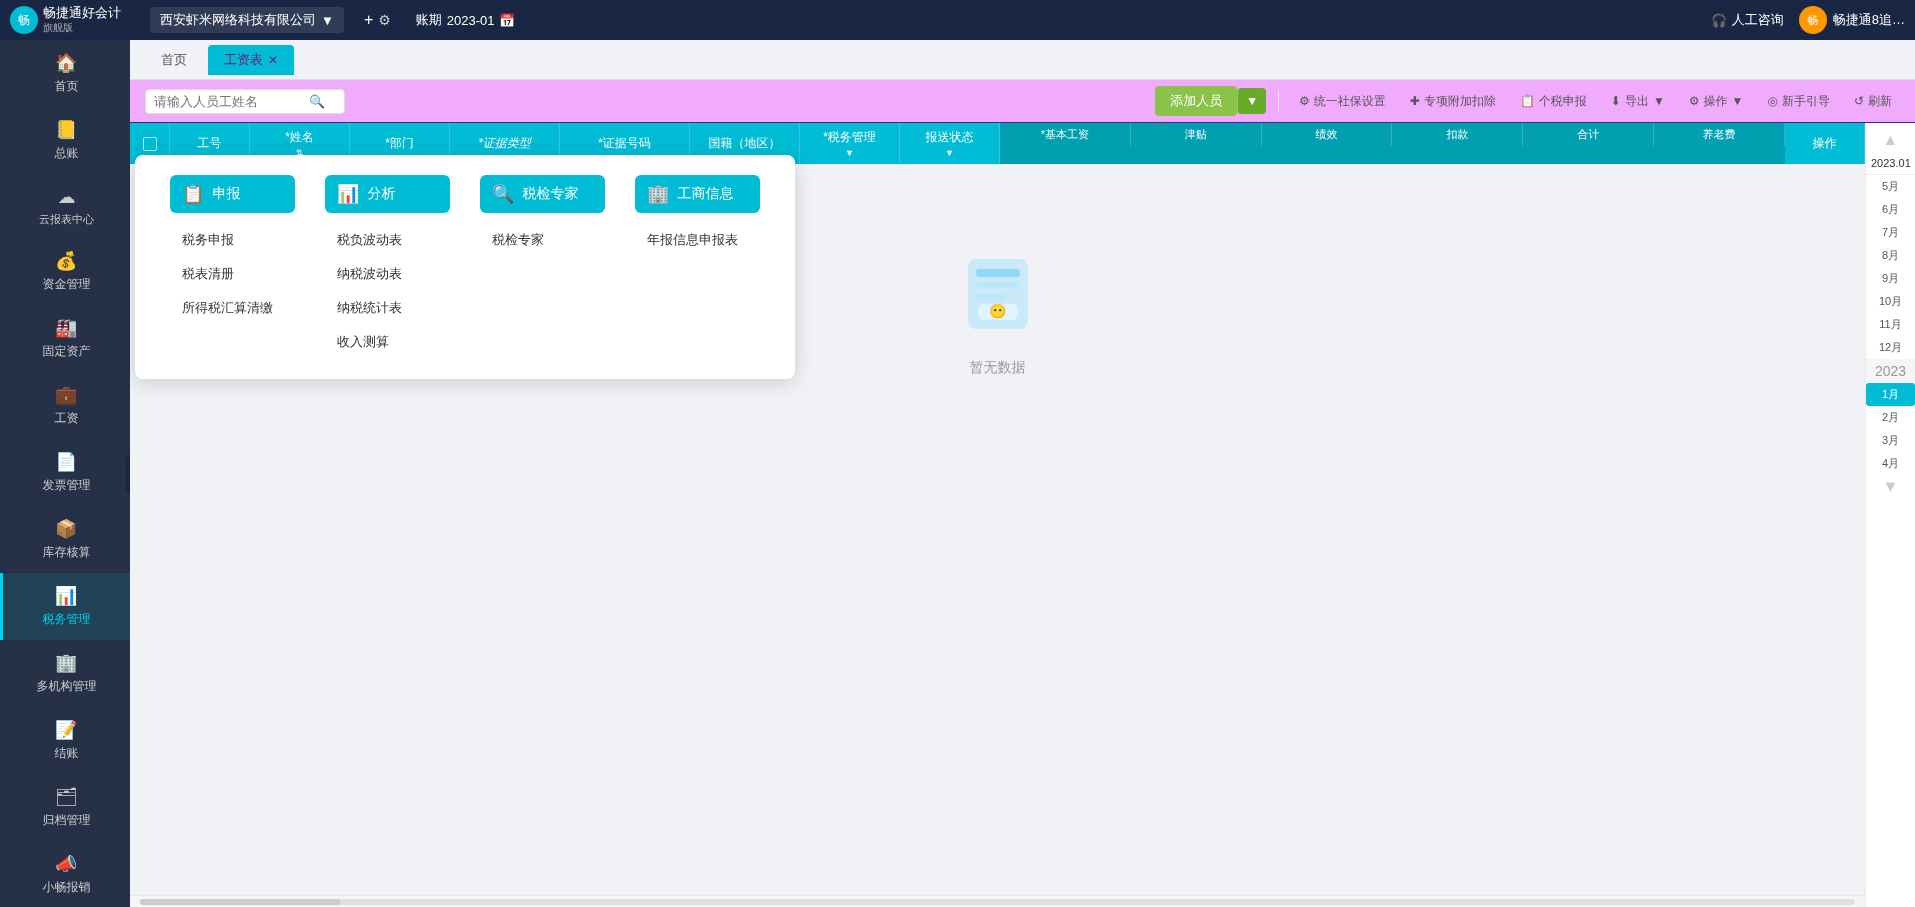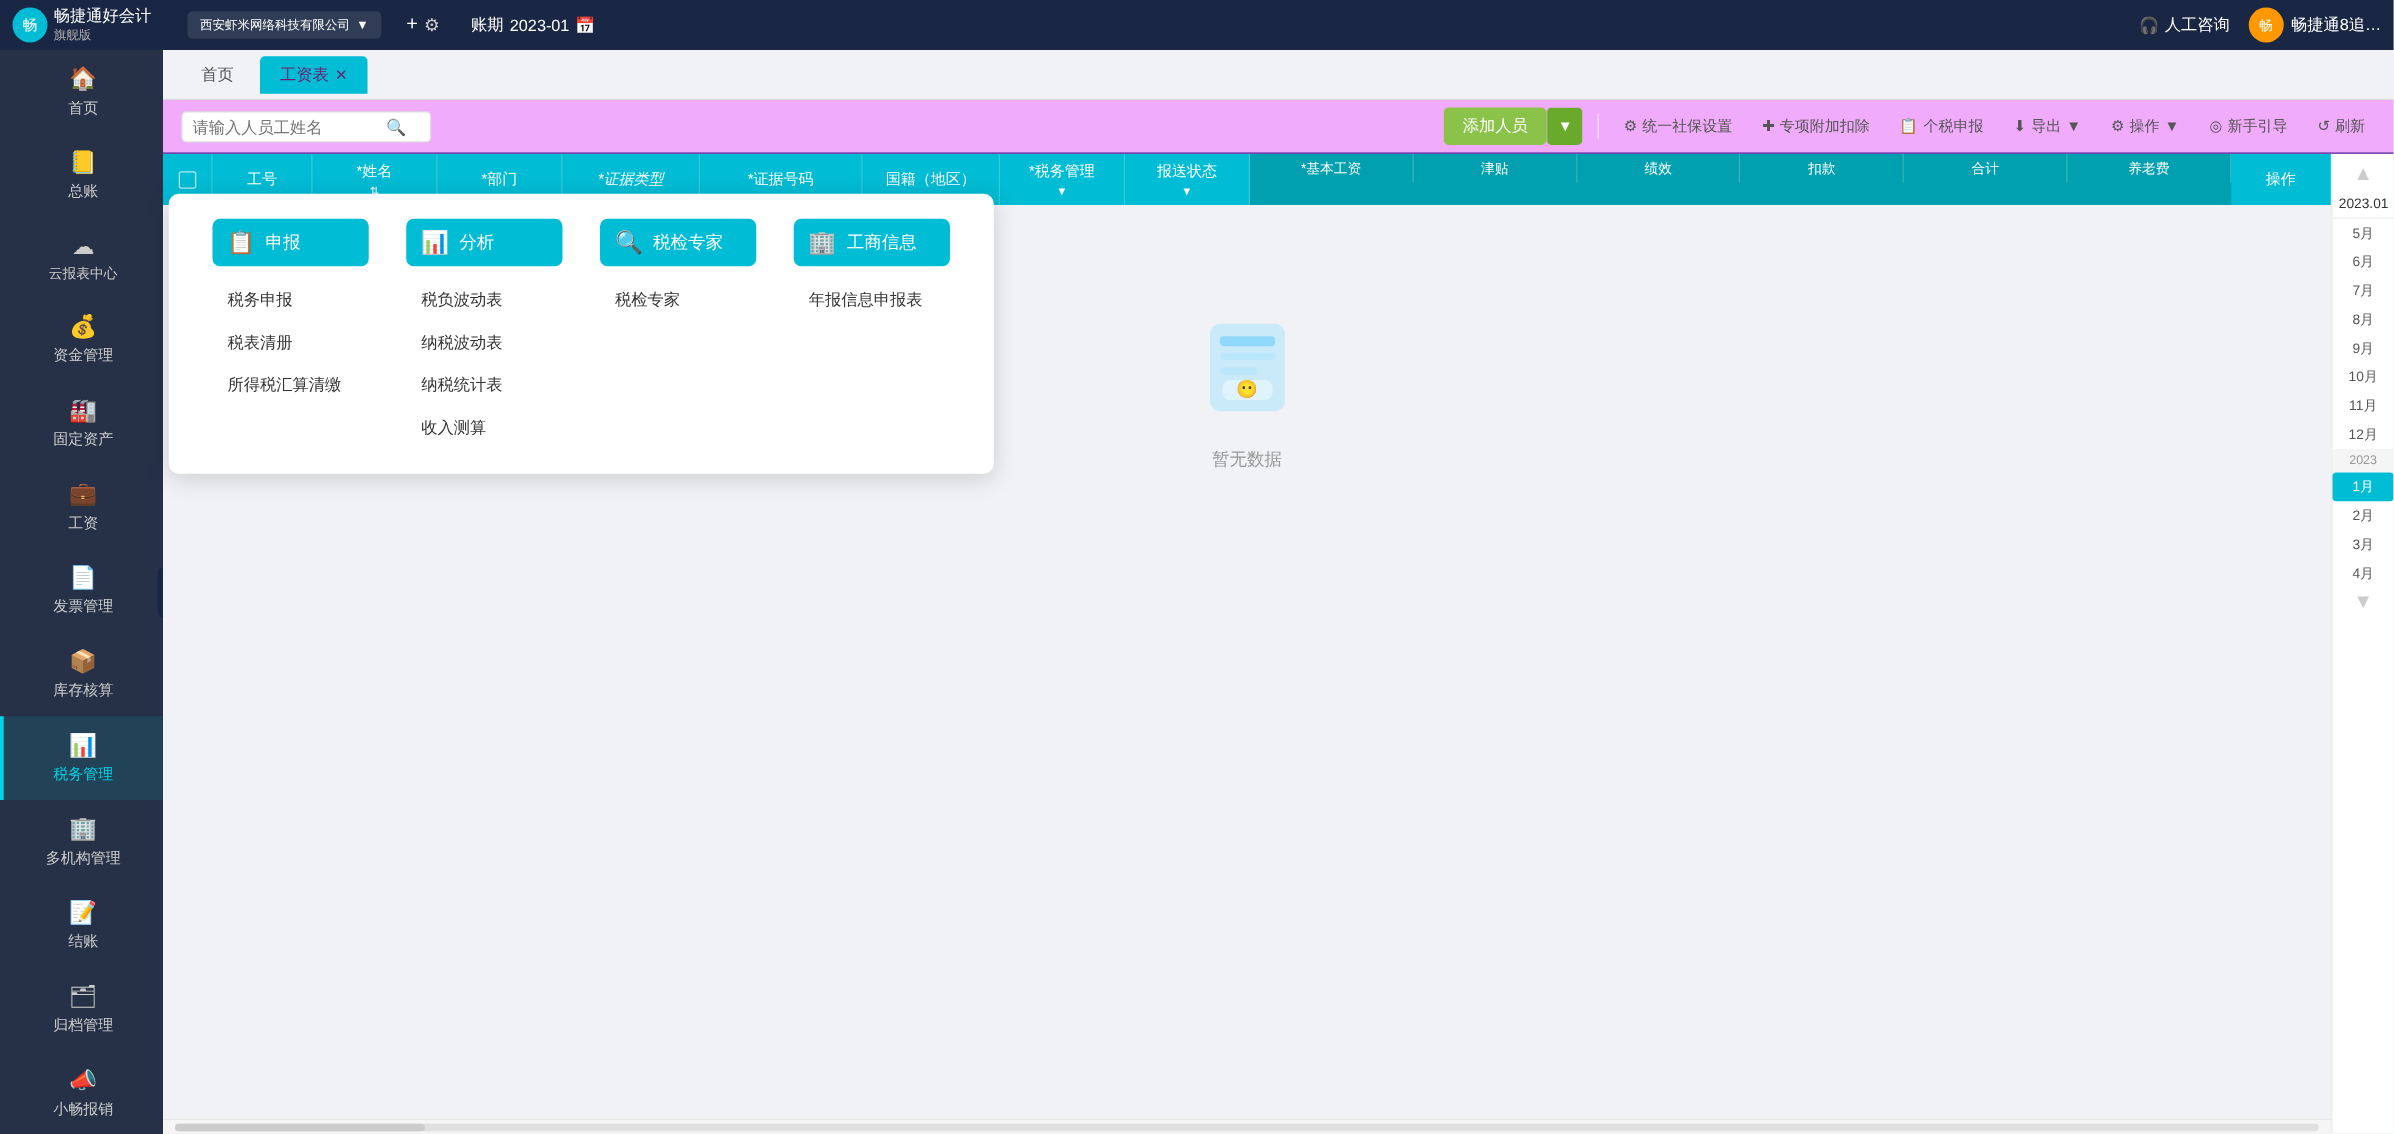--- a/index.html
+++ b/index.html
@@ -8,21 +8,21 @@
     
     .top-bar {
       display: flex; align-items: center; height: 40px; background: #1a2744; color: #fff;
       padding: 0 10px; justify-content: space-between; position: relative; z-index: 100;
     }
     .top-bar-left { display: flex; align-items: center; gap: 10px; }
     .logo-area { display: flex; align-items: center; gap: 5px; width: 130px; }
     .logo-icon { width: 28px; height: 28px; background: #00bcd4; border-radius: 50%; display: flex; align-items: center; justify-content: center; font-size: 12px; color: #fff; }
     .logo-text { font-size: 13px; color: #fff; line-height: 1.2; }
     .logo-sub { font-size: 10px; color: #aaa; }
-    .company-selector { display: flex; align-items: center; gap: 5px; background: rgba(255,255,255,0.1); padding: 4px 10px; border-radius: 4px; cursor: pointer; font-size: 10px; color: #fff; }
+    .company-selector { display: flex; align-items: center; gap: 5px; background: rgba(255,255,255,0.1); padding: 4px 10px; border-radius: 4px; cursor: pointer; font-size: 13px; color: #fff; }
     .period-area { display: flex; align-items: center; gap: 5px; font-size: 13px; color: #fff; margin-left: 15px; }
     .top-bar-right { display: flex; align-items: center; gap: 15px; }
     .service-btn { display: flex; align-items: center; gap: 4px; font-size: 13px; color: #fff; cursor: pointer; }
     .user-area { display: flex; align-items: center; gap: 6px; cursor: pointer; }
     .user-avatar { width: 28px; height: 28px; background: #ff9800; border-radius: 50%; display: flex; align-items: center; justify-content: center; font-size: 11px; color: #fff; }
     .user-name { font-size: 13px; color: #fff; }
 
     
     .main-layout { display: flex; height: calc(907px - 40px); }
 
@@ -68,21 +68,21 @@
     .dropdown-sections { display: flex; gap: 0; }
     .dropdown-section { flex: 1; padding: 0 15px; }
     .section-header { display: flex; align-items: center; gap: 8px; font-size: 14px; color: #fff; background: #00bcd4; padding: 8px 12px; border-radius: 6px; margin-bottom: 10px; }
     .section-item { padding: 8px 12px; font-size: 13px; color: #333; cursor: pointer; border-radius: 4px; }
 
     
     .right-panel { width: 50px; background: #fff; border-left: 1px solid #e8e8e8; display: flex; flex-direction: column; align-items: center; padding-top: 5px; }
     .right-panel-header { font-size: 11px; color: #333; padding: 5px; text-align: center; border-bottom: 1px solid #eee; width: 100%; }
     .month-item { font-size: 11px; color: #555; padding: 4px 0; cursor: pointer; text-align: center; width: 100%; }
     .month-item.current { background: #00bcd4; color: #fff; border-radius: 3px; }
-    .month-item.year-label { font-size: 10px; color: #999; background: #f5f5f5; }
+    .month-item.year-label { font-size: 14px; color: #999; background: #f5f5f5; }
     .panel-nav { font-size: 16px; color: #ccc; cursor: pointer; padding: 3px; }
 
     
     .scrollbar-area { height: 12px; background: #f5f5f5; border-top: 1px solid #e8e8e8; display: flex; align-items: center; padding: 0 10px; }
     .scrollbar-track { flex: 1; height: 6px; background: #e0e0e0; border-radius: 3px; }
     .scrollbar-thumb { width: 200px; height: 6px; background: #ccc; border-radius: 3px; }
 
     
     .checkbox { width: 14px; height: 14px; border: 1px solid rgba(255,255,255,0.7); border-radius: 2px; cursor: pointer; }
 
@@ -198,21 +198,21 @@
         <span class="tab-close">✕</span>
       </div>
     </div>
 
     <div class="toolbar">
       <div class="search-input">
         <input type="text" placeholder="请输入人员工姓名" style="">
         <span style="color:#999;">🔍</span>
       </div>
       <div style="flex:1;"></div>
-      <div style="display:flex;">
+      <div style="display:flex;align-items:center;">
         <button class="btn-add">
           <span>添加人员</span>
         </button>
         <button class="btn-add-dropdown">▼</button>
       </div>
       <div class="divider"></div>
       <div class="toolbar-action">
         <span>⚙</span>
         <span>统一社保设置</span>
       </div>

